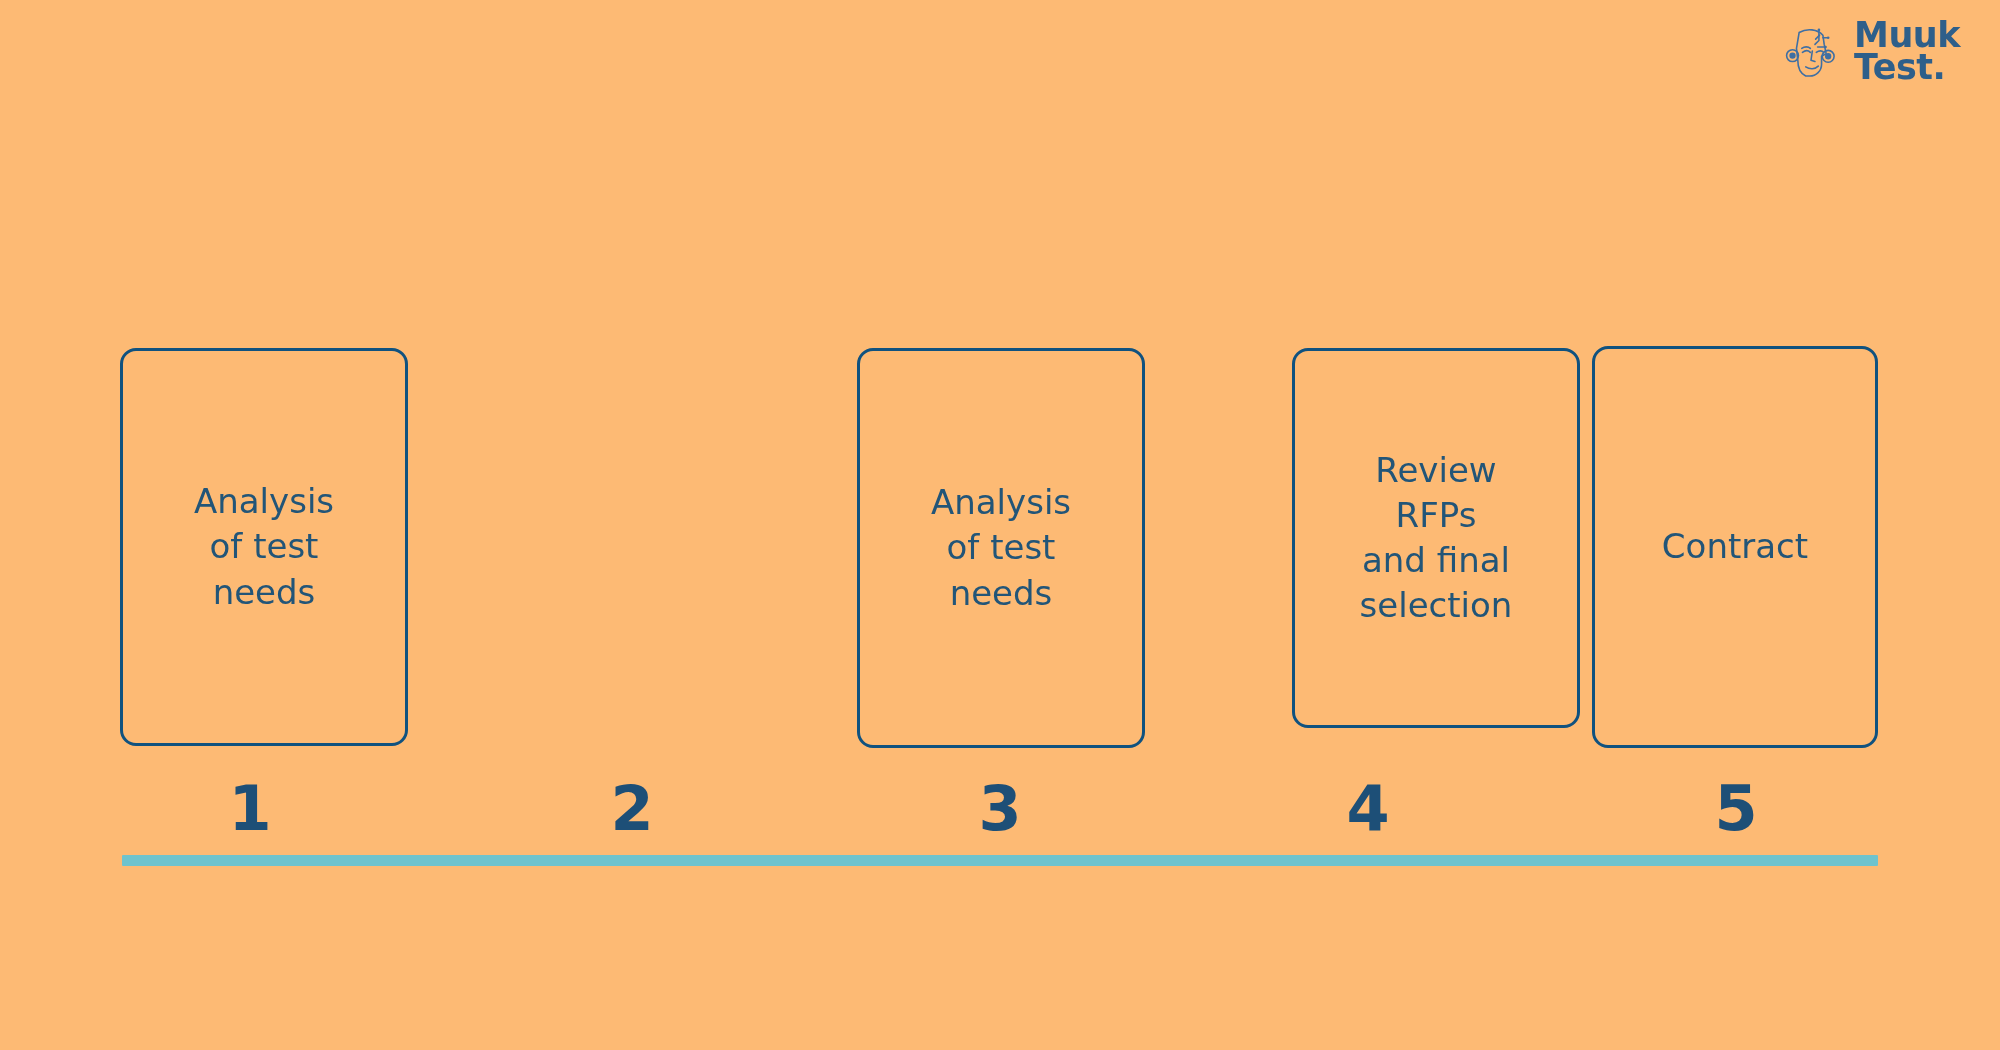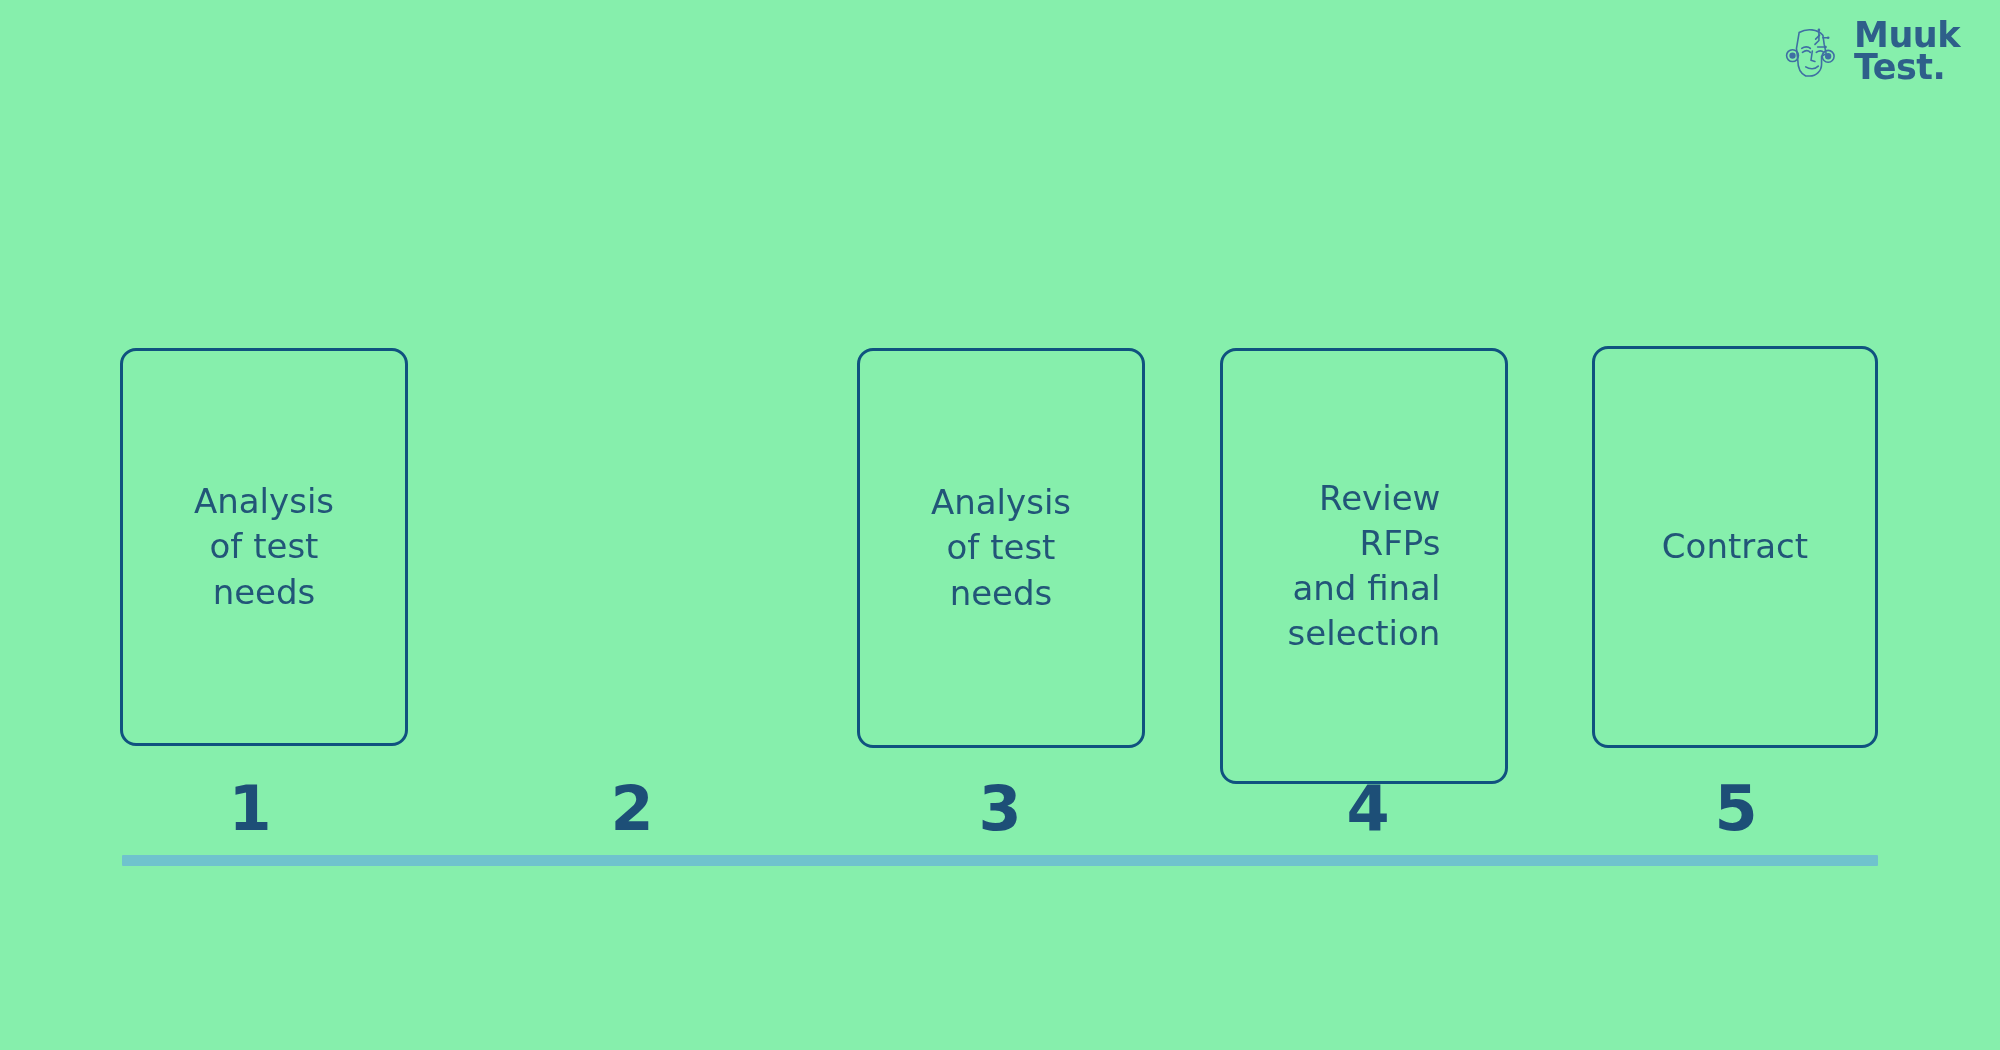--- a/index.html
+++ b/index.html
@@ -14,21 +14,21 @@
     font-family: "Liberation Sans", sans-serif;
     overflow: hidden;
     position: relative;
   }
 
   .slide {
     position: absolute;
     inset: 0;
     width: 2000px;
     height: 1050px;
-    background: #86efac;
+    background: #fdba74;
   }
 
   
   .brand-logo {
     position: absolute;
     top: 18px;
     right: 40px;
     display: flex;
     align-items: center;
     gap: 10px;
@@ -79,21 +79,21 @@
     color: #225578;
     font-weight: 400;
     white-space: pre-line;
     padding: 0 10px;
   }
 
   
   .card-1 { left: 120px; top: 320px; width: 288px; height: 398px; }
   .card-2 { left: 487px; top: 318px; width: 289px; height: 406px; }
   .card-3 { left: 857px; top: 320px; width: 288px; height: 400px; }
-  .card-4 { left: 1220px; top: 320px; width: 288px; height: 436px; text-align: right; }
+  .card-4 { left: 1292px; top: 320px; width: 288px; height: 380px; }
   .card-5 { left: 1592px; top: 318px; width: 286px; height: 402px; }
 
   
   .step-numbers {
     position: absolute;
     left: 0;
     top: 0;
     width: 2000px;
     height: 1050px;
   }

